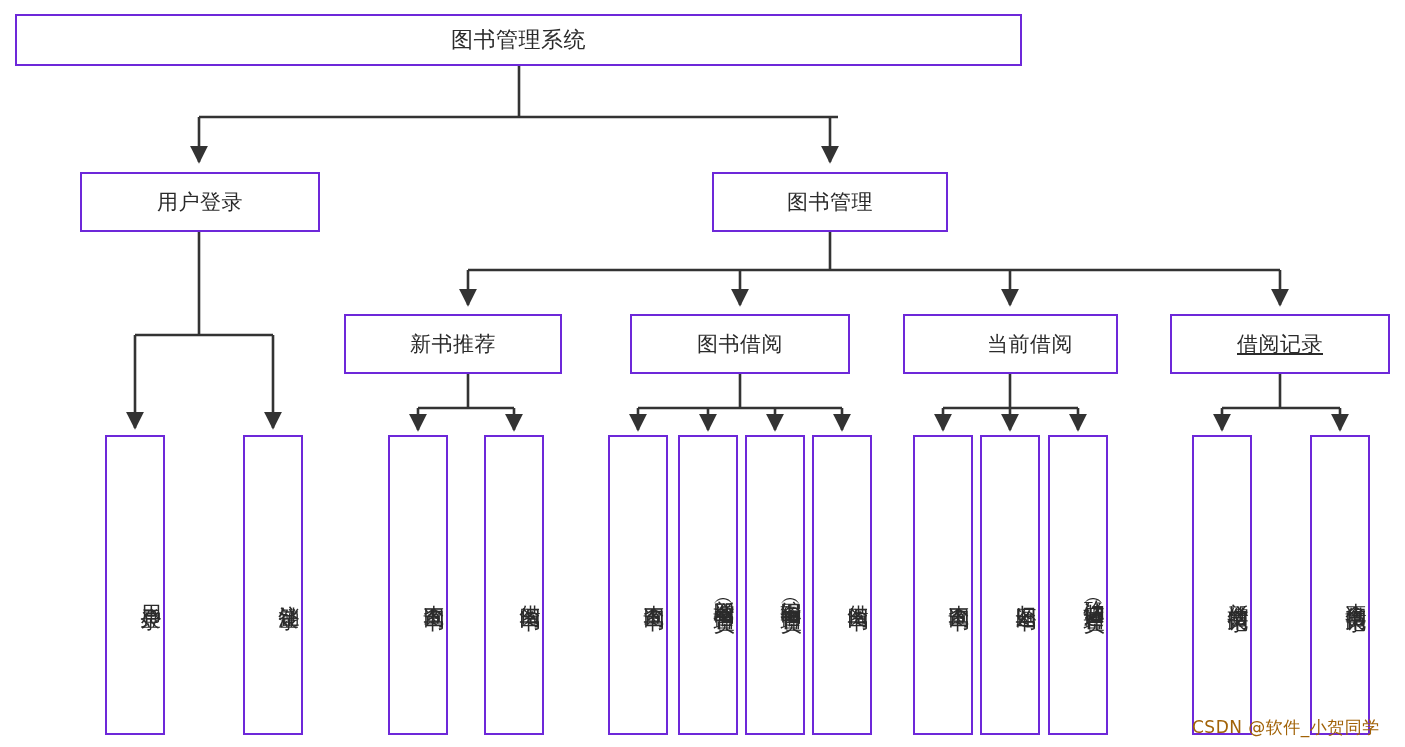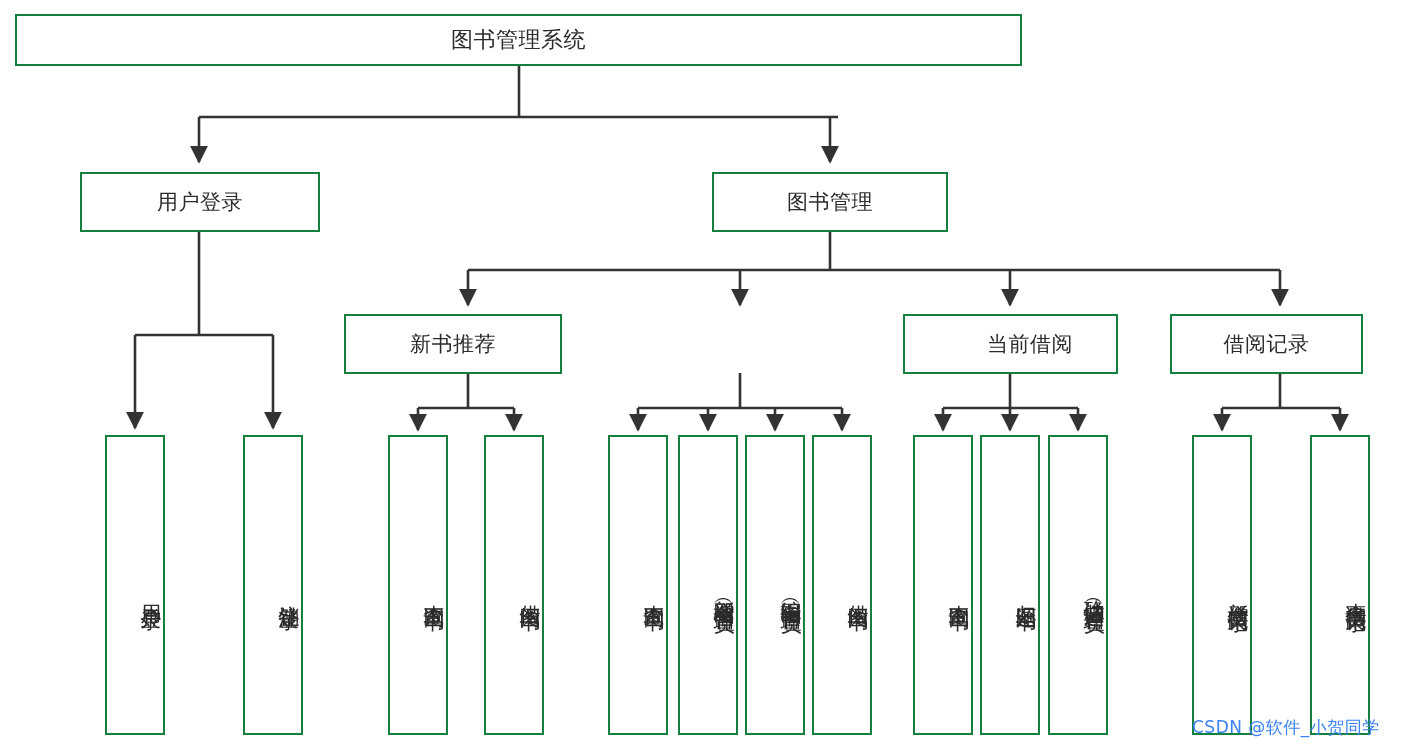--- a/index.html
+++ b/index.html
@@ -22,21 +22,21 @@
     position: absolute;
     left: 0;
     top: 0;
     width: 1405px;
     height: 747px;
     pointer-events: none;
   }
   .node {
     position: absolute;
     box-sizing: border-box;
-    border: 2px solid #15803d;
+    border: 2px solid #6d28d9;
     background: #ffffff;
     display: flex;
     align-items: center;
     justify-content: center;
     color: #2b2b2b;
     line-height: 1.18;
     text-align: center;
   }
   .node.h {
     font-size: 21px;
@@ -56,21 +56,21 @@
   }
   .node.v .vtext {
     writing-mode: vertical-rl;
     text-orientation: upright;
     display: block;
     white-space: nowrap;
   }
   .watermark {
     position: absolute;
     font-size: 17px;
-    color: #3b82f6;
+    color: #a16207;
     white-space: nowrap;
     letter-spacing: 0.5px;
     font-family: "DejaVu Sans", "Liberation Sans", sans-serif;
   }
 </style>
 </head>
 <body>
 
 <div id="canvas">
 
@@ -123,22 +123,23 @@
       <path d="M 1340 408 L 1340 430" marker-end="url(#arrow)"></path>
     </g>
   </svg>
 
   <div class="node h root" style="left:15px; top:14px; width:1007px; height:52px;">图书管理系统</div>
 
   <div class="node h" style="left:80px; top:172px; width:240px; height:60px;">用户登录</div>
   <div class="node h" style="left:712px; top:172px; width:236px; height:60px;">图书管理</div>
 
   <div class="node h" style="left:344px; top:314px; width:218px; height:60px;">新书推荐</div>
+  <div class="node h" style="left:630px; top:314px; width:220px; height:60px;">图书借阅</div>
   <div class="node h" style="left:903px; top:314px; width:215px; height:60px;padding-left:39px;">当前借阅</div>
-  <div class="node h" style="left:1170px; top:314px; width:193px; height:60px;">借阅记录</div>
+  <div class="node h" style="left:1170px; top:314px; width:220px; height:60px;text-decoration:underline;">借阅记录</div>
 
   <div class="node v" style="left:105px; top:435px; width:60px; height:300px;">
     <span class="vtext">用户登录</span>
   </div>
   <div class="node v" style="left:243px; top:435px; width:60px; height:300px;">
     <span class="vtext">注销登录</span>
   </div>
 
   <div class="node v" style="left:388px; top:435px; width:60px; height:300px;">
     <span class="vtext">查询图书</span>

